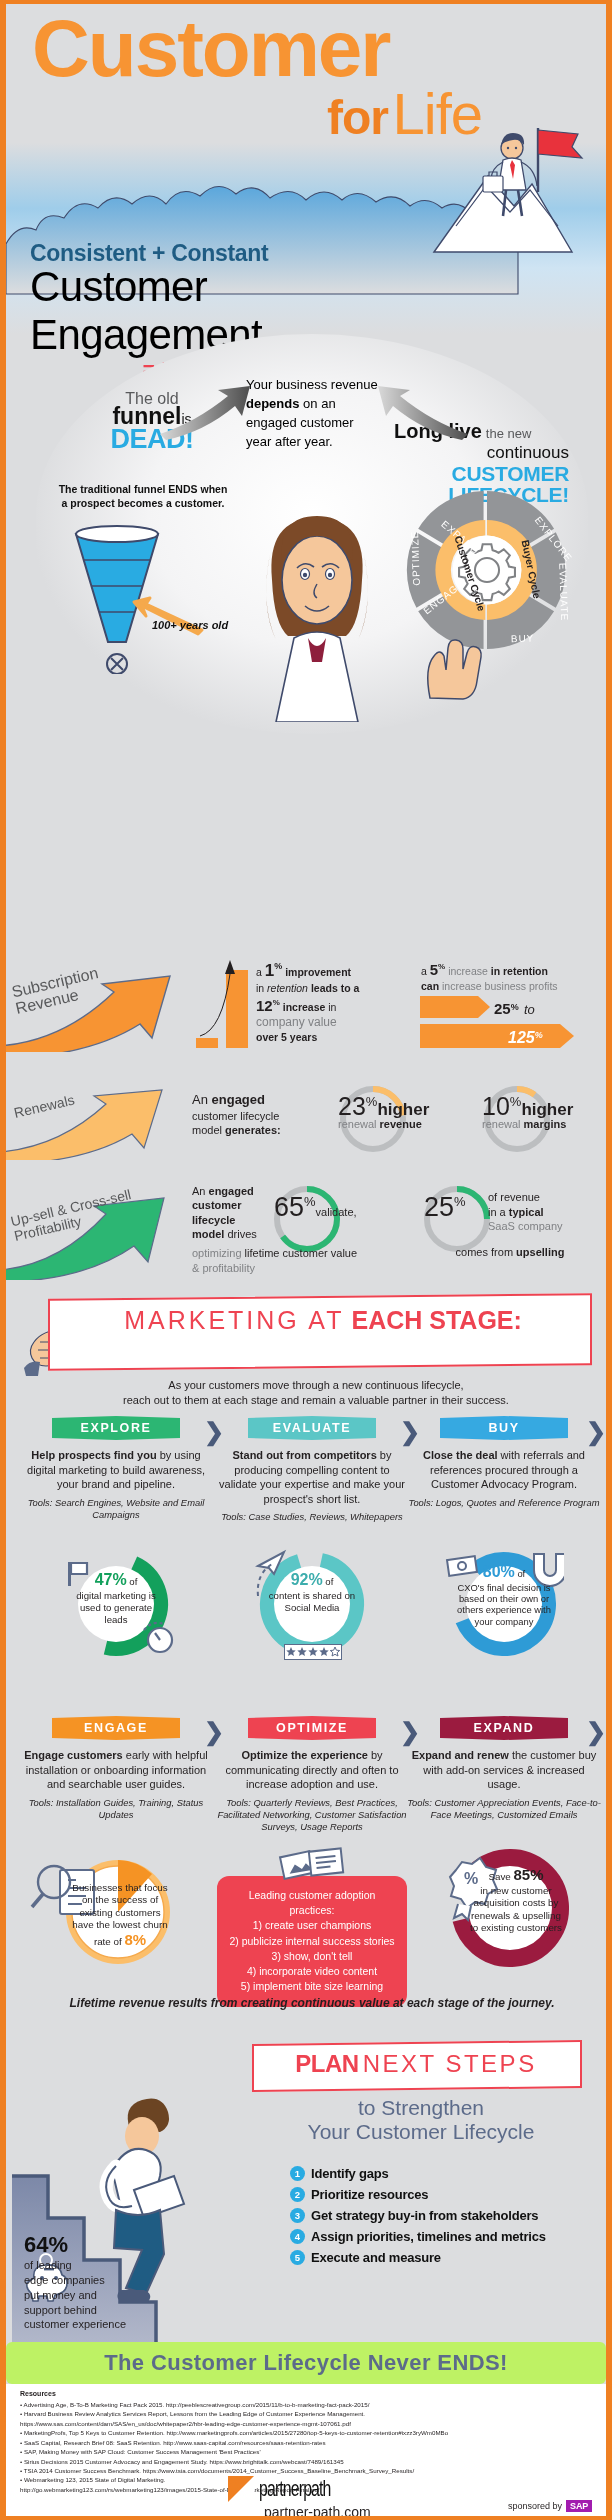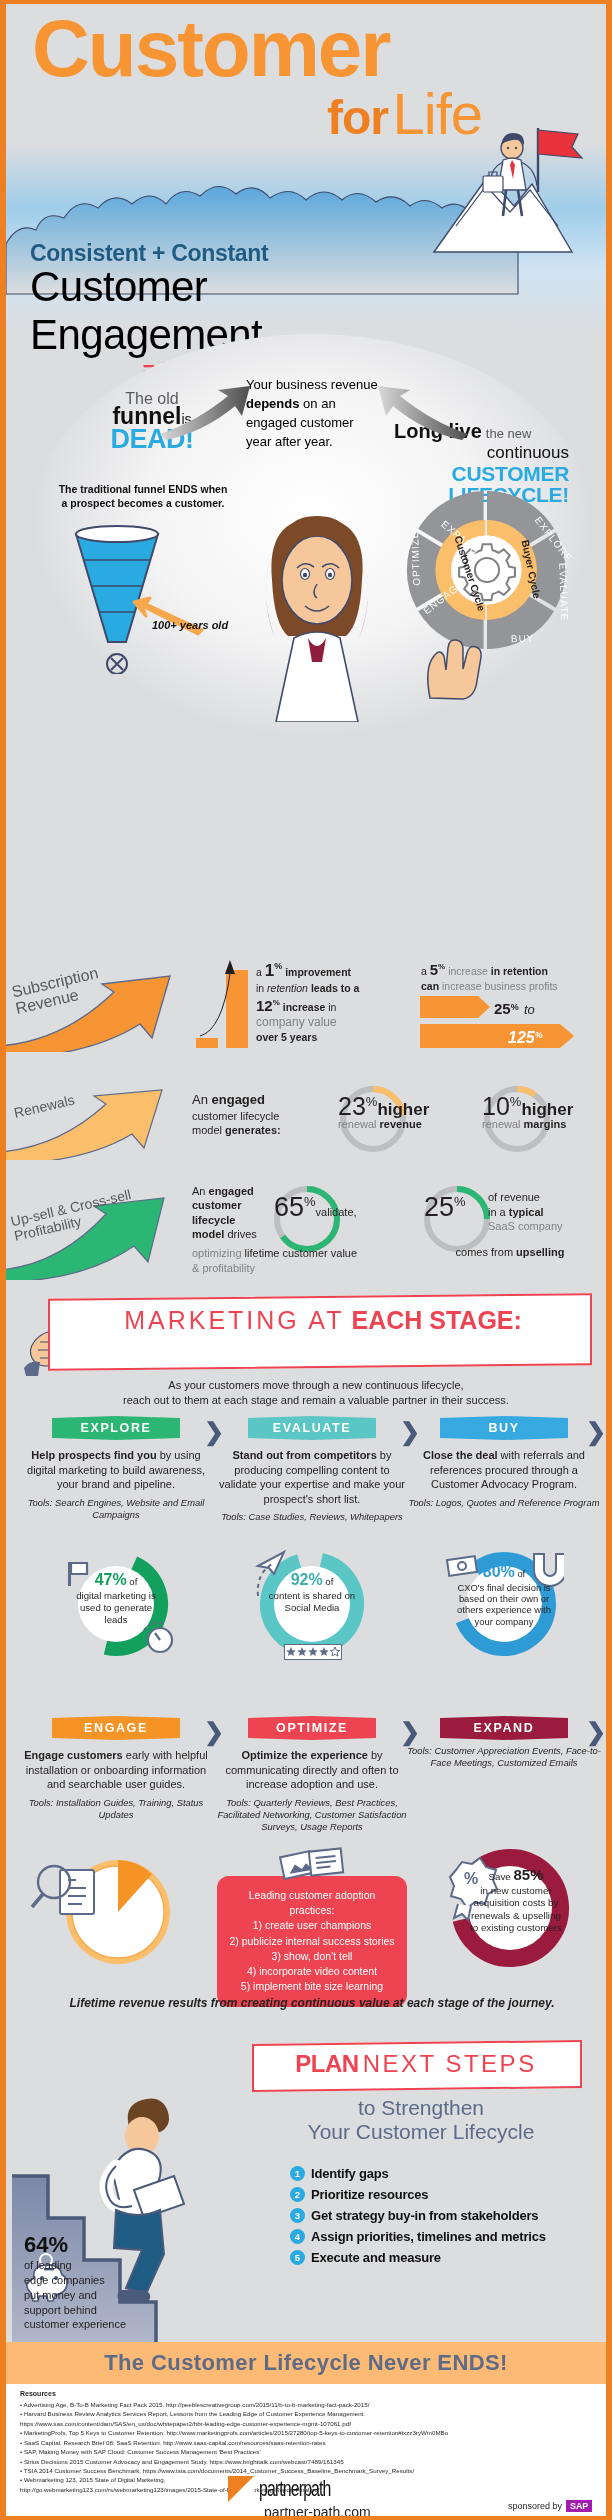--- a/index.html
+++ b/index.html
@@ -109,22 +109,22 @@
   .step{display:flex;align-items:center;margin-bottom:6px;}
   .step-num{width:15px;height:15px;border-radius:50%;background:#29ABE2;color:#fff;
      font-size:9.5px;font-weight:bold;display:flex;align-items:center;justify-content:center;
      margin-right:6px;flex:0 0 auto;}
   .step-label{font-size:13px;font-weight:bold;color:#101010;letter-spacing:-.2px;}
   .stairs{position:absolute;left:6px;top:2080px;width:240px;height:280px;}
   .stat64{position:absolute;left:18px;top:2228px;width:120px;}
   .s64num{font-size:22px;font-weight:bold;color:#101010;}
   .s64txt{font-size:11px;line-height:1.35;color:#231f20;}
   
-  .never{position:absolute;left:0;top:2338px;width:600px;height:42px;background:#fdba74;
-     display:flex;align-items:center;justify-content:center;}
+  .never{position:absolute;left:0;top:2338px;width:600px;height:42px;background:#bef264;
+     display:flex;align-items:center;justify-content:center;border-radius:6px;}
   .never span{font-size:22px;font-weight:bold;color:#5C6B8A;letter-spacing:.4px;}
   .footer{position:absolute;left:0;top:2380px;width:600px;height:132px;background:#fff;}
   .res-title{position:absolute;left:14px;top:6px;font-size:7px;font-weight:bold;color:#231f20;}
   .res-list{position:absolute;left:14px;top:16px;width:575px;font-size:6.2px;line-height:1.52;color:#231f20;}
   .res-list div{white-space:nowrap;overflow:hidden;}
   .logo{position:absolute;left:222px;top:92px;display:flex;align-items:center;}
   .logo-mark{width:26px;height:26px;background:#EF8022;margin-right:5px;position:relative;}
   .logo-mark:after{content:"";position:absolute;left:0;top:0;width:0;height:0;
      border-left:26px solid transparent;border-bottom:26px solid #fff;}
   .logo-word{font-size:22px;letter-spacing:-1.2px;color:#101010;
@@ -492,20 +492,23 @@
     <circle cx="88" cy="60" r="52" fill="#FBBE6A"></circle>
     <circle cx="88" cy="60" r="46" fill="#ffffff" stroke="#F5A94C" stroke-width="1.4"></circle>
     <path d="M88,8 A52,52 0 0,1 122,22 L88,60 Z" fill="#F59324"></path>
     <g>
       <rect x="30" y="18" width="34" height="44" rx="2" fill="#fff" stroke="#5C6B8A" stroke-width="2"></rect>
       <path d="M38,28 h8 M38,36 h18 M38,44 h18 M38,52 h14" stroke="#5C6B8A" stroke-width="1.8"></path>
       <circle cx="24" cy="30" r="16" fill="none" stroke="#5C6B8A" stroke-width="2.4"></circle>
       <path d="M13,42 L2,55" stroke="#5C6B8A" stroke-width="3.6"></path>
     </g>
   </svg>
+  <div style="position:absolute;left:66px;top:1878px;width:96px;text-align:center;font-size:9.8px;line-height:1.26">
+    Businesses that focus on the success of existing customers have the lowest churn rate of <span style="font-size:15px;font-weight:bold;color:#F59324">8%</span>
+  </div>
 
   <div class="stage" style="left:208px;top:1712px">
     <div class="flag" style="background:#EE4351">OPTIMIZE</div>
     <span class="chev" style="left:186px">❯</span>
     <div class="stage-desc"><b>Optimize the experience</b> by communicating directly and often to increase adoption and use.</div>
     <div class="stage-tools">Tools: Quarterly Reviews, Best Practices, Facilitated Networking, Customer Satisfaction Surveys, Usage Reports</div>
   </div>
   <div class="redbox" style="position:absolute;left:211px;top:1872px;width:190px;box-sizing:border-box">
     <div>Leading customer adoption practices:</div>
     <div>1) create user champions</div>
@@ -517,20 +520,21 @@
   <svg style="position:absolute;left:272px;top:1838px;width:70px;height:48px" viewBox="0 0 70 48">
     <rect x="4" y="12" width="30" height="22" fill="#fff" stroke="#5C6B8A" stroke-width="2" transform="rotate(-12 19 23)"></rect>
     <path d="M10,30 l7,-8 l6,6 l5,-5 l6,8 Z" fill="#5C6B8A" transform="rotate(-12 19 23)"></path>
     <rect x="32" y="8" width="32" height="24" fill="#fff" stroke="#5C6B8A" stroke-width="2" transform="rotate(-6 48 20)"></rect>
     <path d="M38,15 h20 M38,20 h20 M38,25 h14" stroke="#5C6B8A" stroke-width="2" transform="rotate(-6 48 20)"></path>
   </svg>
 
   <div class="stage" style="left:400px;top:1712px">
     <div class="flag" style="background:#9B1B3F">EXPAND</div>
     <span class="chev" style="left:180px">❯</span>
+    <div class="stage-desc"><b>Expand and renew</b> the customer buy with add-on services &amp; increased usage.</div>
     <div class="stage-tools">Tools: Customer Appreciation Events, Face-to-Face Meetings, Customized Emails</div>
   </div>
   <svg style="position:absolute;left:416px;top:1842px;width:150px;height:130px" viewBox="0 0 150 130">
     <circle cx="88" cy="62" r="50" fill="none" stroke="#9B1B3F" stroke-width="18" stroke-dasharray="267 47" transform="rotate(-140 88 62)"></circle>
     <circle cx="88" cy="62" r="42" fill="#ffffff"></circle>
     <g>
       <path d="M34,24 l6,-8 l10,2 l8,-6 l6,9 l10,3 l-3,10 l4,9 l-9,5 l-3,10 l-10,-2 l-8,6 l-6,-9 l-10,-3 l3,-10 l-4,-9 Z" fill="#fff" stroke="#5C6B8A" stroke-width="2"></path>
       <text x="42" y="38" font-size="16" font-weight="bold" fill="#5C6B8A" font-family="Liberation Sans, sans-serif">%</text>
       <path d="M36,58 l-4,14 l8,-4 l6,6 l3,-14" fill="#fff" stroke="#5C6B8A" stroke-width="2"></path>
     </g>

